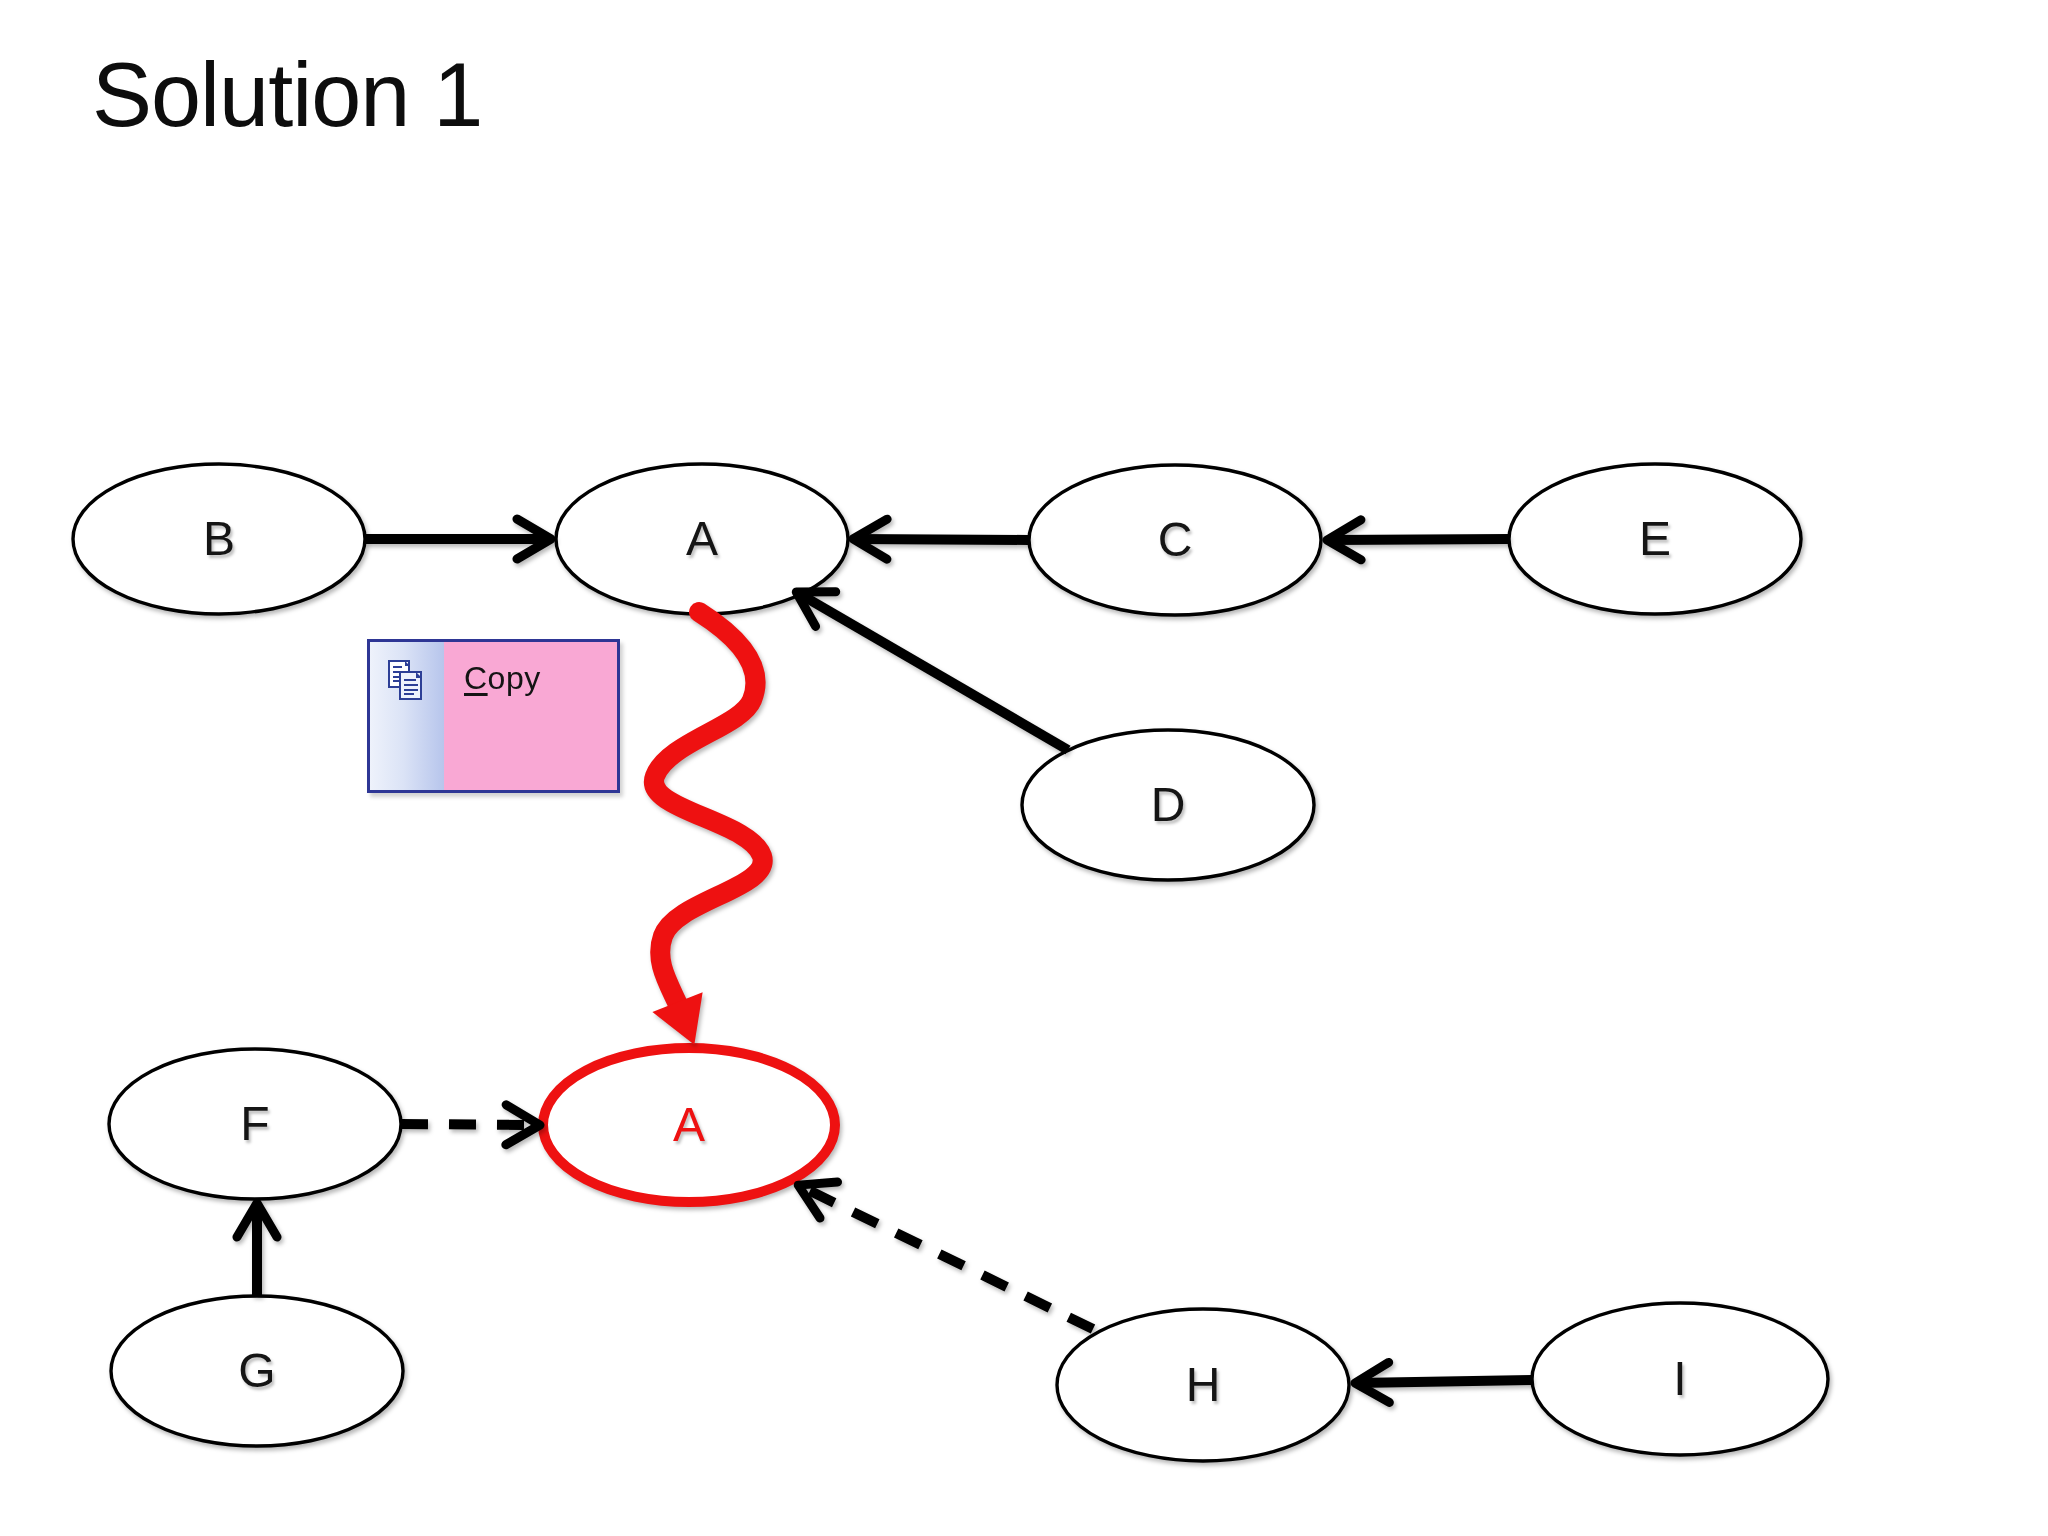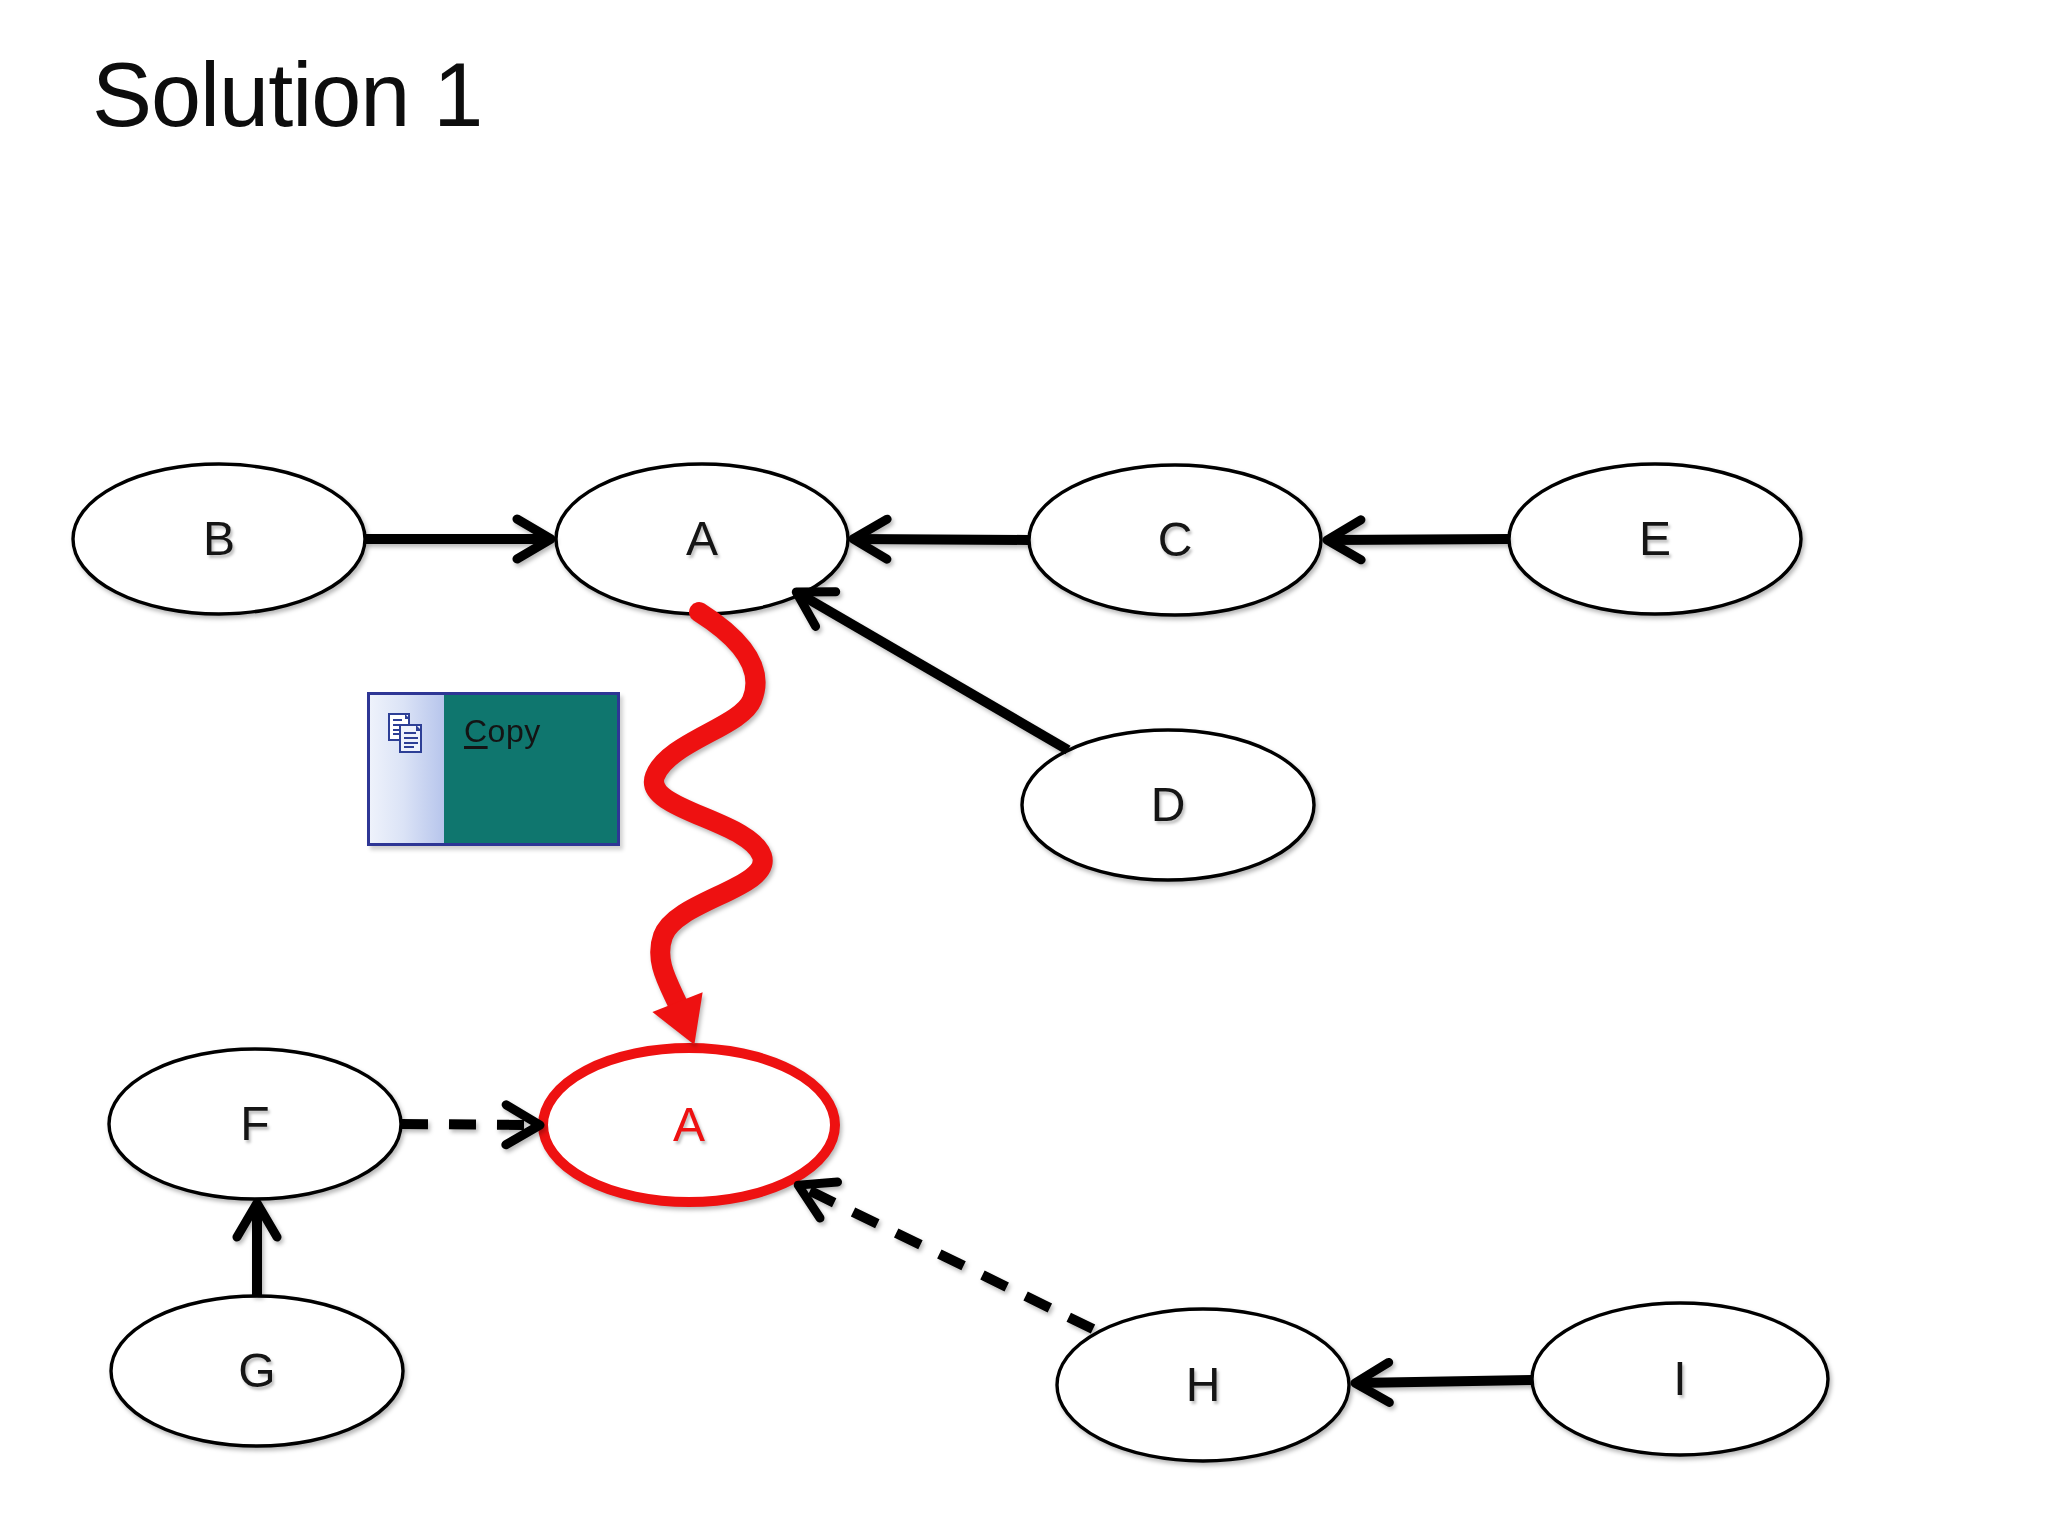--- a/index.html
+++ b/index.html
@@ -22,22 +22,22 @@
   
   .nlabel{
     position:absolute;width:140px;height:76px;line-height:76px;
     text-align:center;font-size:48px;color:#151515;
     text-shadow:2px 3px 3px rgba(0,0,0,0.25);
     pointer-events:none;
   }
   .nlabel.red{color:#ee1111;}
   
   .context-menu{
-    position:absolute;left:367px;top:692px;width:247px;height:148px;
-    border:3px solid #2e3695;background:#0f766e;
+    position:absolute;left:367px;top:639px;width:247px;height:148px;
+    border:3px solid #2e3695;background:#f9a8d4;
     box-shadow:3px 4px 4px rgba(0,0,0,0.18);
   }
   .menu-gutter{
     position:absolute;left:0;top:0;bottom:0;width:74px;
     background:linear-gradient(to right,#eef2fb 0%,#dbe3f6 45%,#b7c5ec 100%);
   }
   .menu-item{
     position:absolute;left:0;right:0;height:70px;cursor:default;
   }
   .menu-item .item-icon{position:absolute;left:13px;top:12px;width:46px;height:46px;}

